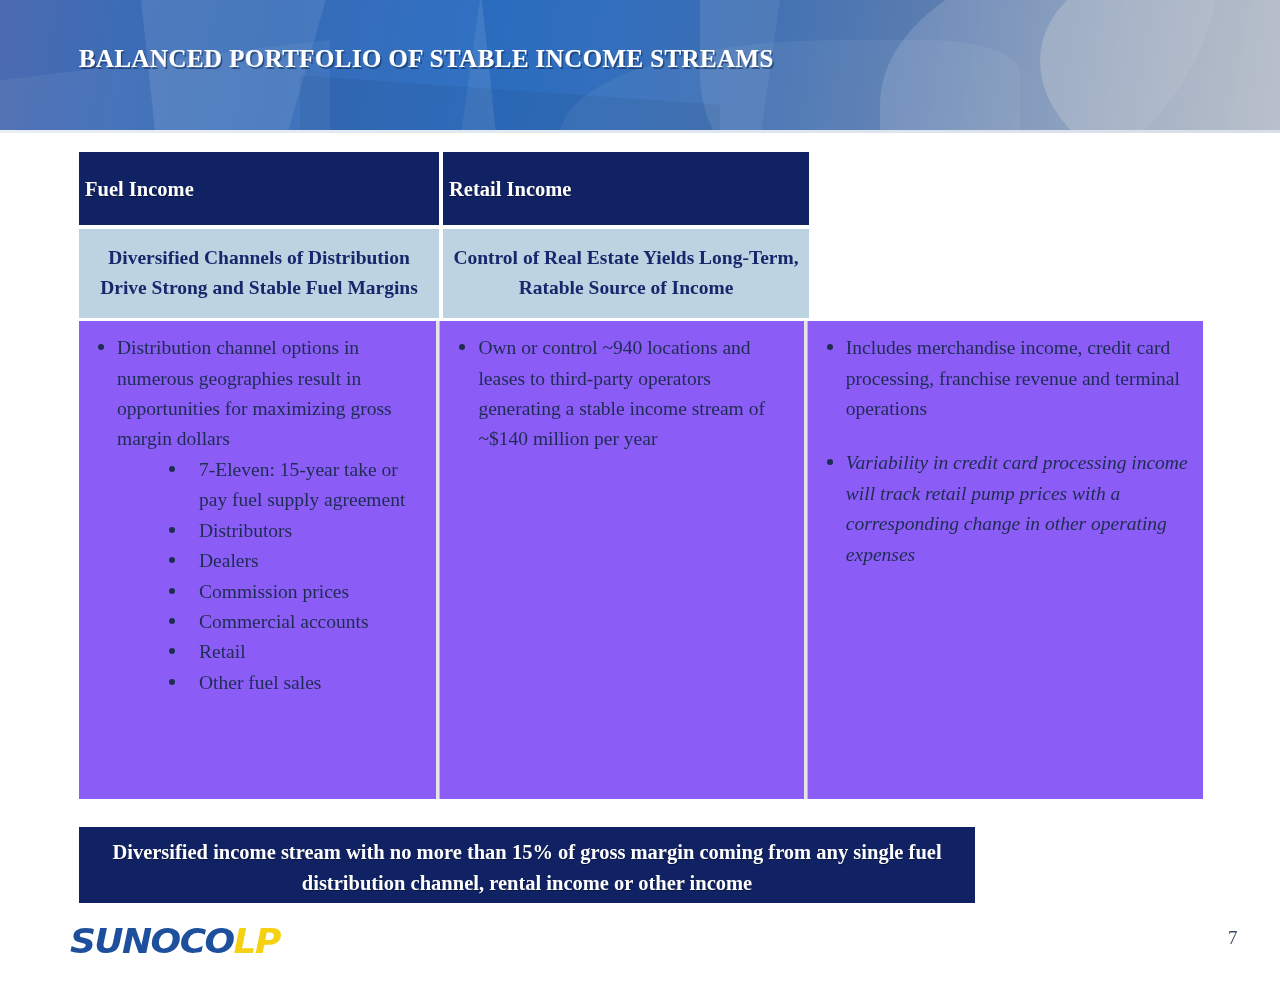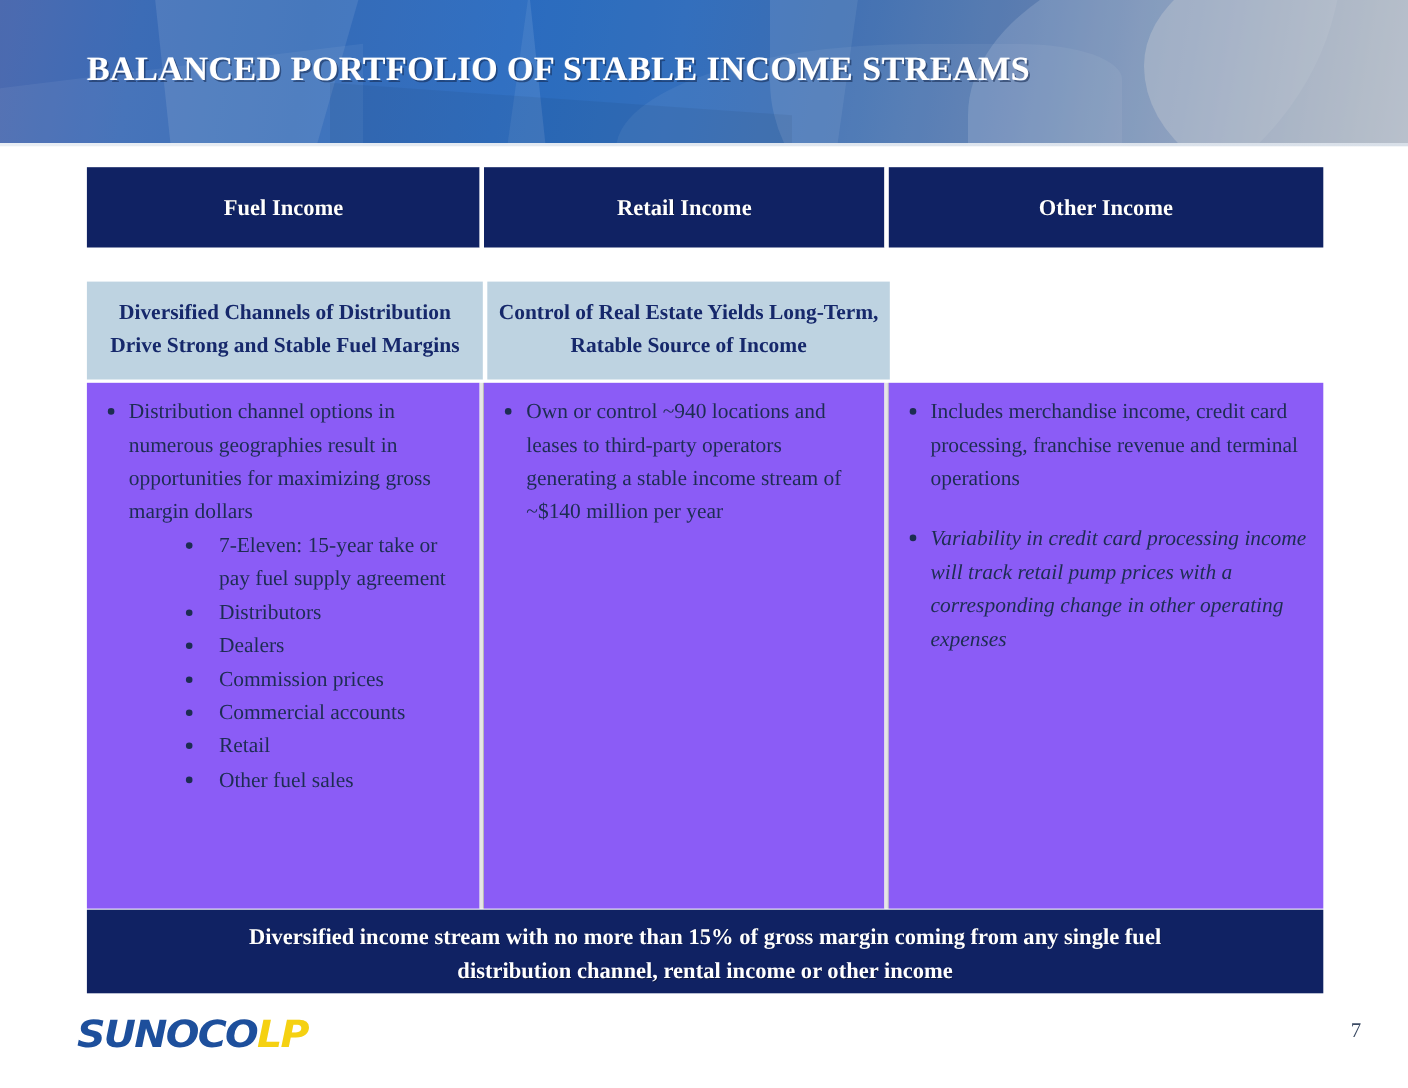--- a/index.html
+++ b/index.html
@@ -95,21 +95,21 @@
   #header-underline {
     position: absolute;
     left: 0; top: 130px;
     width: 1280px; height: 3px;
     background: linear-gradient(90deg,#e9eef4 0%, #dfe6ef 60%, #d8dfe8 100%);
   }
   #slide-title {
     position: absolute;
     left: 79px;
     top: 45px;
-    font-size: 31px;
+    font-size: 25px;
     font-weight: bold;
     color: #ffffff;
     letter-spacing: 0.4px;
     white-space: nowrap;
     text-shadow: 1.5px 1.5px 0 rgba(18,38,76,0.55),
                  -0.5px -0.5px 0 rgba(255,255,255,0.35);
   }
 
   
   #content-table {
@@ -118,35 +118,33 @@
     top: 152px;
     width: 1124px;
   }
   .trow { display: flex; }
 
   .head-cell {
     background: #102263;
     color: #ffffff;
     font-weight: bold;
     font-size: 20.5px;
-    text-align: center;
     padding: 26px 6px 24px 6px;
     box-sizing: border-box;
     text-shadow: 0.6px 0.6px 0 rgba(0,0,0,0.45);
   }
   .sub-cell {
     background: #bed3e1;
     color: #16286b;
     font-weight: bold;
     font-size: 19.5px;
     line-height: 1.52;
     text-align: center;
     padding: 14px 10px 16px 10px;
     box-sizing: border-box;
-    margin-top: 27px;
   }
   .body-cell {
     background: #8b5cf6;
     color: #1d2d52;
     font-size: 19.5px;
     line-height: 1.56;
     padding: 12px 14px 16px 10px;
     box-sizing: border-box;
     min-height: 478px;
   }
@@ -199,21 +197,21 @@
     width: 6px; height: 6px;
     border-radius: 50%;
     background: #1d2d52;
   }
 
   
   #footer-banner {
     position: absolute;
     left: 79px;
     top: 827px;
-    width: 1124px;
+    width: 896px;
     height: 76px;
     background: #102263;
     color: #ffffff;
     font-weight: bold;
     font-size: 20.5px;
     line-height: 1.52;
     text-align: center;
     box-sizing: border-box;
     padding-top: 10px;
     text-shadow: 0.6px 0.6px 0 rgba(0,0,0,0.4);
@@ -266,21 +264,20 @@
 <div id="header-underline"></div>
 <div id="slide-title">BALANCED PORTFOLIO OF STABLE INCOME STREAMS</div>
 
 <div id="content-table">
 
   <div class="trow">
     <div class="head-cell col-1">Fuel Income</div>
     <div class="gap-a"></div>
     <div class="head-cell col-2">Retail Income</div>
     <div class="gap-b"></div>
-    <div class="head-cell col-3">Other Income</div>
   </div>
 
   <div class="rowgap"></div>
 
   <div class="trow">
     <div class="sub-cell col-1">Diversified Channels of Distribution Drive Strong and Stable Fuel Margins</div>
     <div class="gap-a"></div>
     <div class="sub-cell col-2">Control of Real Estate Yields Long-Term, Ratable Source of Income</div>
     <div class="gap-b"></div>
   </div>

